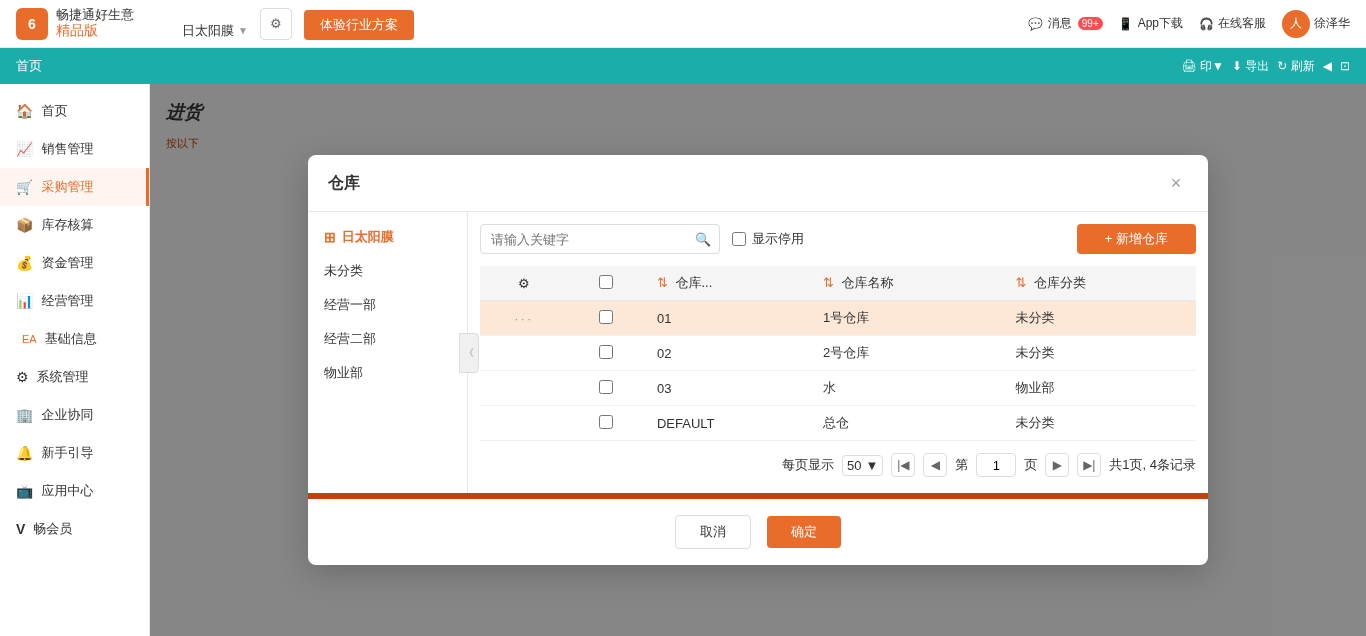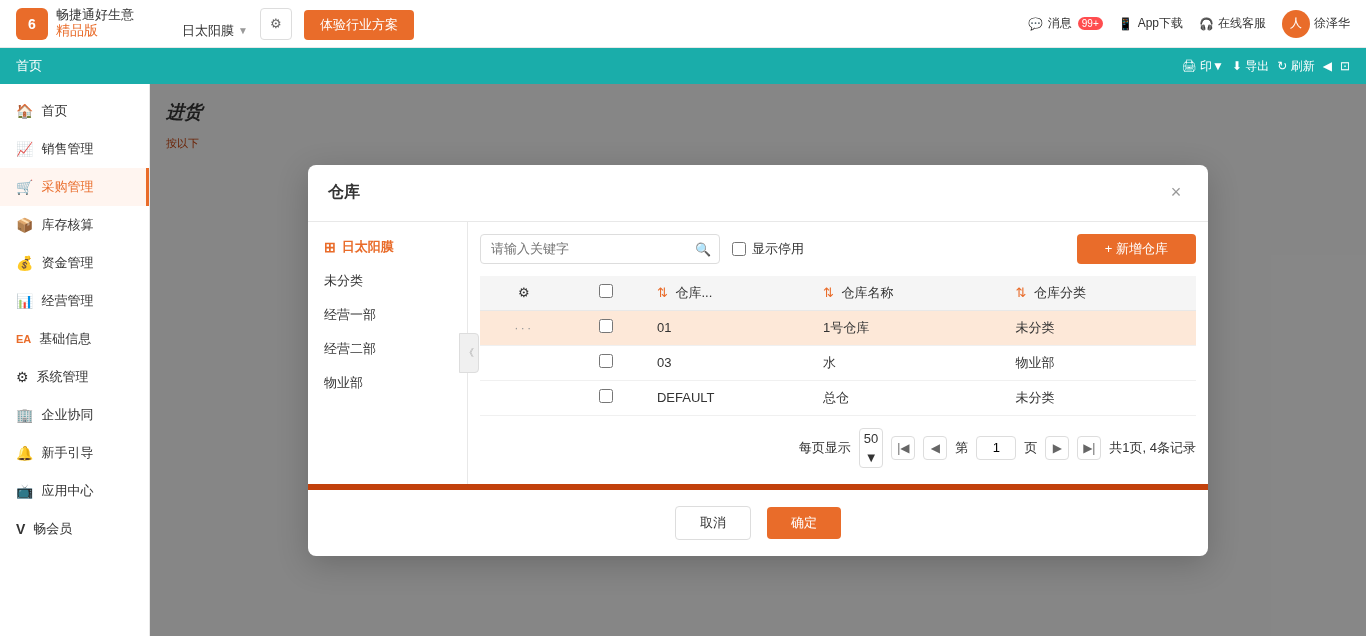--- a/index.html
+++ b/index.html
@@ -274,21 +274,21 @@
 
     
     .pagination {
       display: flex; align-items: center; justify-content: flex-end;
       gap: 8px; padding: 12px 0 4px;
       font-size: 13px; color: #333;
     }
     .page-size-select {
       border: 1px solid #ddd; border-radius: 4px;
       padding: 2px 4px; font-size: 13px;
-      display: flex; align-items: center; gap: 4px; flex-direction: column;
+      display: flex; align-items: center; gap: 4px;
     }
     .page-btn {
       width: 24px; height: 24px;
       border: 1px solid #ddd; border-radius: 4px;
       display: flex; align-items: center; justify-content: center;
       cursor: pointer; color: #666;
       font-size: 12px;
     }
     .page-input {
       width: 40px; height: 24px;
@@ -404,21 +404,21 @@
     </div>
     <div class="sidebar-item">
       <span class="sidebar-icon">💰</span>
       <span>资金管理</span>
     </div>
     <div class="sidebar-item">
       <span class="sidebar-icon">📊</span>
       <span>经营管理</span>
     </div>
     <div class="sidebar-item">
-      <span class="sidebar-icon" style="font-size:11px;font-weight:bold;color:#e96c2a;">EA</span>
+      <span class="sidebar-icon" style="font-size:11px;font-weight:normal;color:#e96c2a;margin-left:6px;">EA</span>
       <span>基础信息</span>
     </div>
     <div class="sidebar-item">
       <span class="sidebar-icon">⚙</span>
       <span>系统管理</span>
     </div>
     <div class="sidebar-item">
       <span class="sidebar-icon">🏢</span>
       <span>企业协同</span>
     </div>
@@ -516,20 +516,27 @@
                   <tr class="highlighted">
                     <td class="td-center"><span class="row-dots">···</span></td>
                     <td class="td-center"><input type="checkbox" class="cb" style=""></td>
                     <td>01</td>
                     <td>1号仓库</td>
                     <td>未分类</td>
                   </tr>
                   <tr>
                     <td class="td-center"></td>
                     <td class="td-center"><input type="checkbox" class="cb" style=""></td>
+                    <td>02</td>
+                    <td>2号仓库</td>
+                    <td>未分类</td>
+                  </tr>
+                  <tr>
+                    <td class="td-center"></td>
+                    <td class="td-center"><input type="checkbox" class="cb" style=""></td>
                     <td>03</td>
                     <td>水</td>
                     <td>物业部</td>
                   </tr>
                   <tr>
                     <td class="td-center"></td>
                     <td class="td-center"><input type="checkbox" class="cb" style=""></td>
                     <td>DEFAULT</td>
                     <td>总仓</td>
                     <td>未分类</td>

